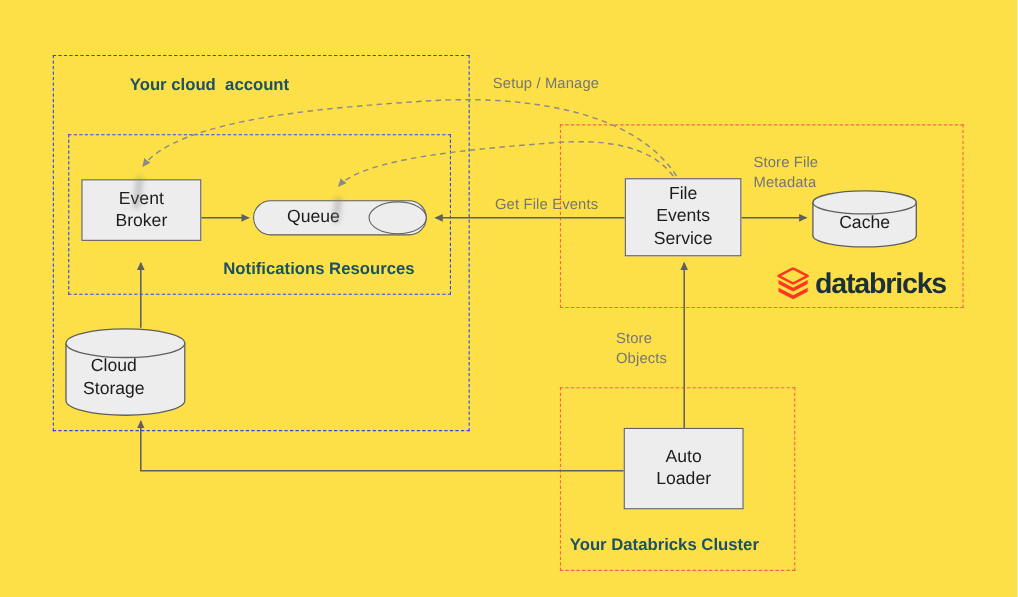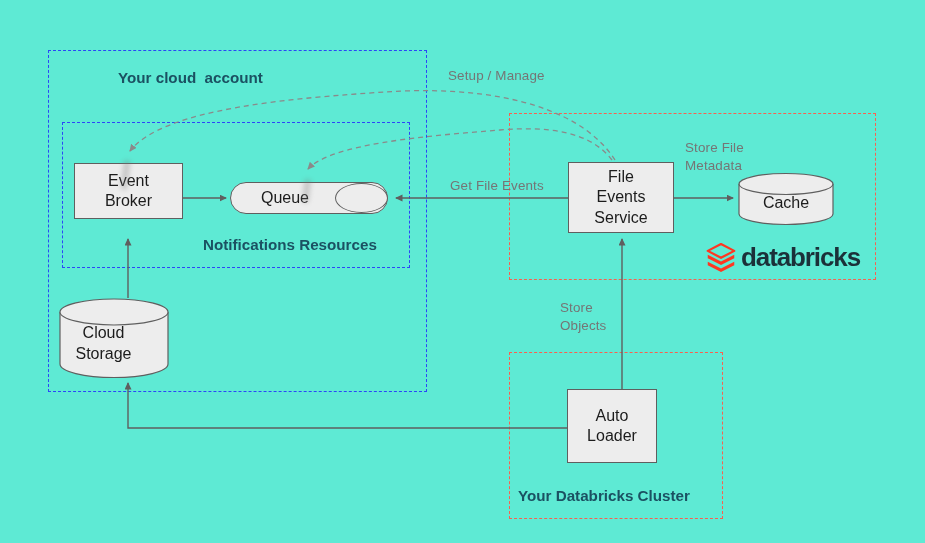--- a/index.html
+++ b/index.html
@@ -1,17 +1,17 @@
 <!DOCTYPE html>
 <html><head>
 <meta charset="utf-8">
 <style>
   html,body{margin:0;padding:0;background:#ffffff;}
   .canvas{
-    position:relative;width:925px;height:543px;background:#5eead4;overflow:hidden;
+    position:relative;width:925px;height:543px;background:#fde047;overflow:hidden;
     font-family:"Liberation Sans","DejaVu Sans",sans-serif;
   }
   .group{position:absolute;box-sizing:border-box;background:transparent;}
   .group.blue{border:1.6px dashed #2b46f8;}
   .group.red{border:1.6px dashed #f96050;}
   .group-label{
     position:absolute;color:#1b5162;font-weight:700;font-size:15.2px;
     white-space:pre;z-index:4;
   }
   .node{
@@ -85,21 +85,21 @@
 
   <div class="node pill" style="left:230px;top:182px;width:158px;height:32px;">
     <span>Queue</span>
     <span class="pill-ellipse"></span>
   </div>
 
   <div class="node" style="left:568px;top:162px;width:106px;height:71px;">File
 Events
 Service</div>
 
-  <div class="node" style="left:567px;top:389px;width:90px;height:74px;">Auto
+  <div class="node" style="left:567px;top:389px;width:109px;height:74px;">Auto
 Loader</div>
 
   <div class="cyl" style="left:59px;top:298px;width:89px;height:81px;">
     <svg width="110" height="81">
       <path d="M1 14 v52 a54 13.5 0 0 0 108 0 v-52" fill="#ededed" stroke="#5f5f5f" stroke-width="1.2"></path>
       <ellipse cx="55" cy="14" rx="54" ry="13" fill="#ededed" stroke="#5f5f5f" stroke-width="1.2"></ellipse>
     </svg>
     <div class="cyl-text">Cloud
 Storage</div>
   </div>

